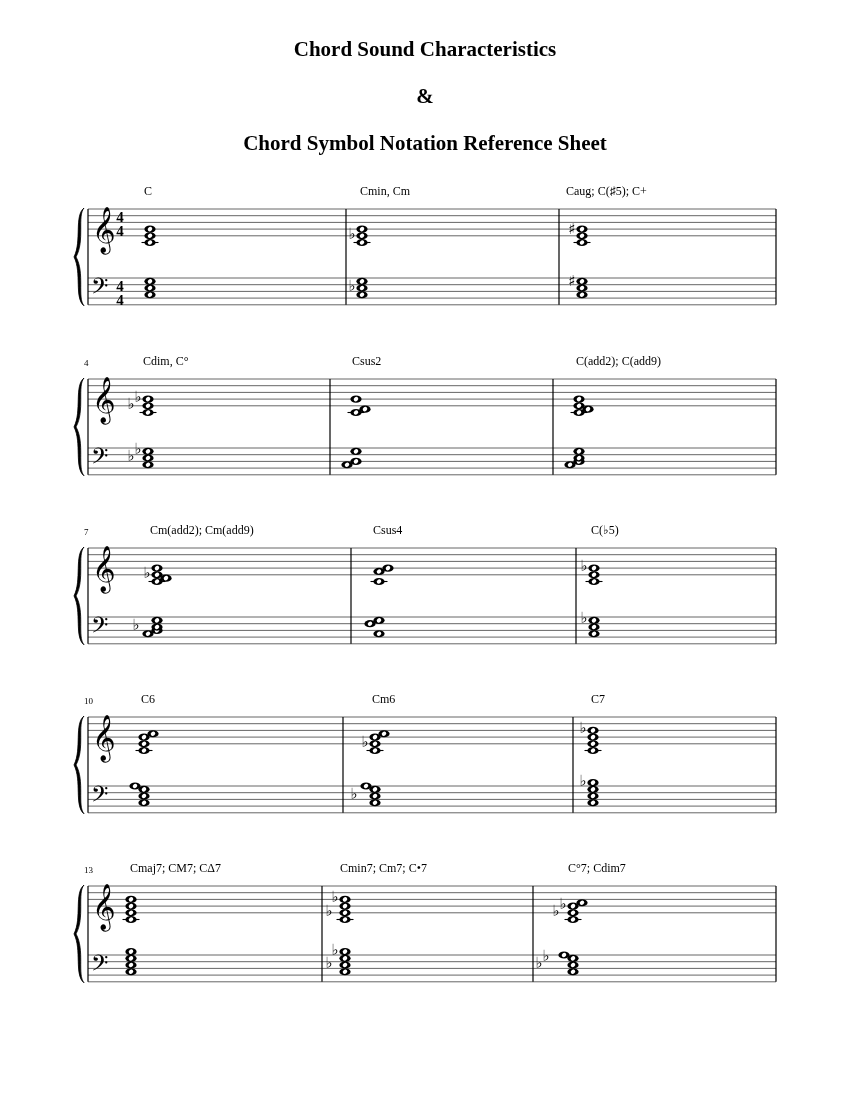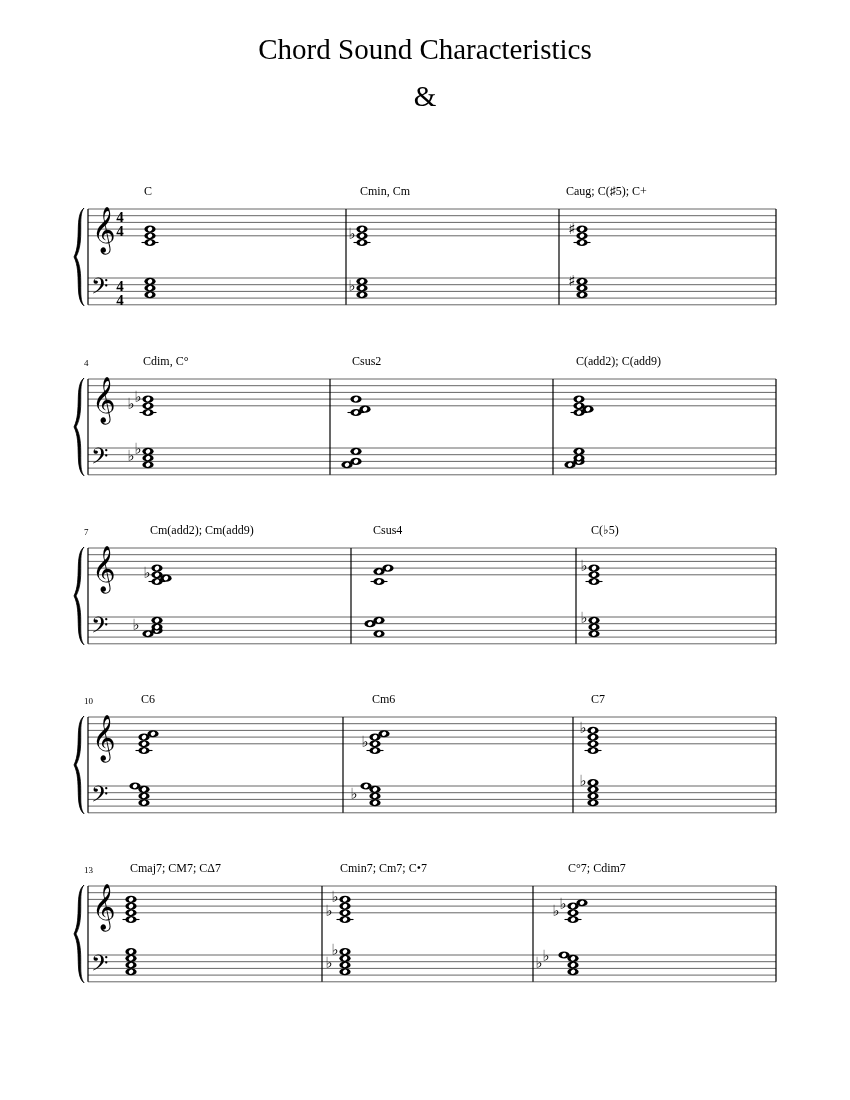--- a/index.html
+++ b/index.html
@@ -1,28 +1,29 @@
 <!DOCTYPE html>
 <html><head>
 <meta charset="utf-8">
 <style>
   html, body { margin: 0; padding: 0; background: #ffffff; }
   body { width: 850px; height: 1100px; position: relative; overflow: hidden; font-family: "Liberation Serif", "DejaVu Serif", serif; color: #000; }
   .title-block { position: absolute; left: 0; top: 26px; width: 850px; text-align: center; }
-  .title-line { font-size: 29px; line-height: 47px; }
+  .title-line { font-size: 21px; line-height: 47px; font-weight: bold; }
   #score { position: absolute; left: 0; top: 0; }
   .chord-label { font-family: "Liberation Serif", serif; font-size: 12px; }
   .measure-num { font-family: "Liberation Serif", serif; font-size: 9px; }
 </style>
 </head>
 <body>
 
 <div class="title-block">
   <div class="title-line">Chord Sound Characteristics</div>
   <div class="title-line">&amp;</div>
+  <div class="title-line">Chord Symbol Notation Reference Sheet</div>
 </div>
 
 <svg id="score" width="850" height="1100" xmlns="http://www.w3.org/2000/svg">
     <g>
       <g>
         <line x1="88" y1="209" x2="776" y2="209" stroke="#555555" stroke-width="0.9"></line>
         <line x1="88" y1="215.7" x2="776" y2="215.7" stroke="#555555" stroke-width="0.9"></line>
         <line x1="88" y1="222.4" x2="776" y2="222.4" stroke="#555555" stroke-width="0.9"></line>
         <line x1="88" y1="229.1" x2="776" y2="229.1" stroke="#555555" stroke-width="0.9"></line>
         <line x1="88" y1="235.8" x2="776" y2="235.8" stroke="#555555" stroke-width="0.9"></line>

